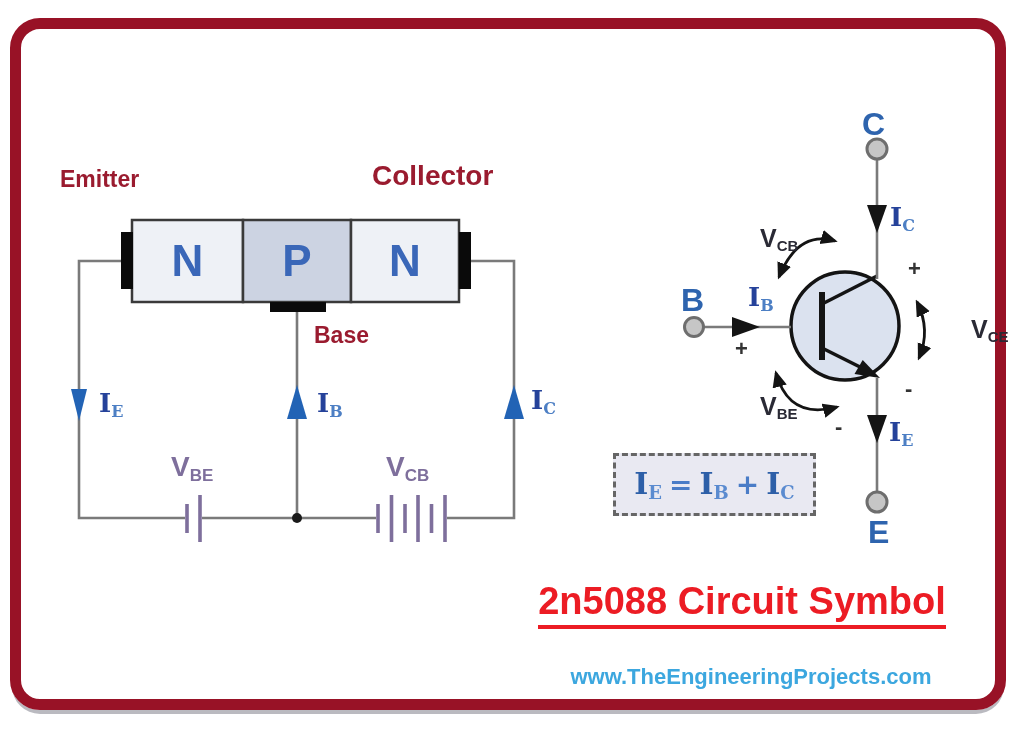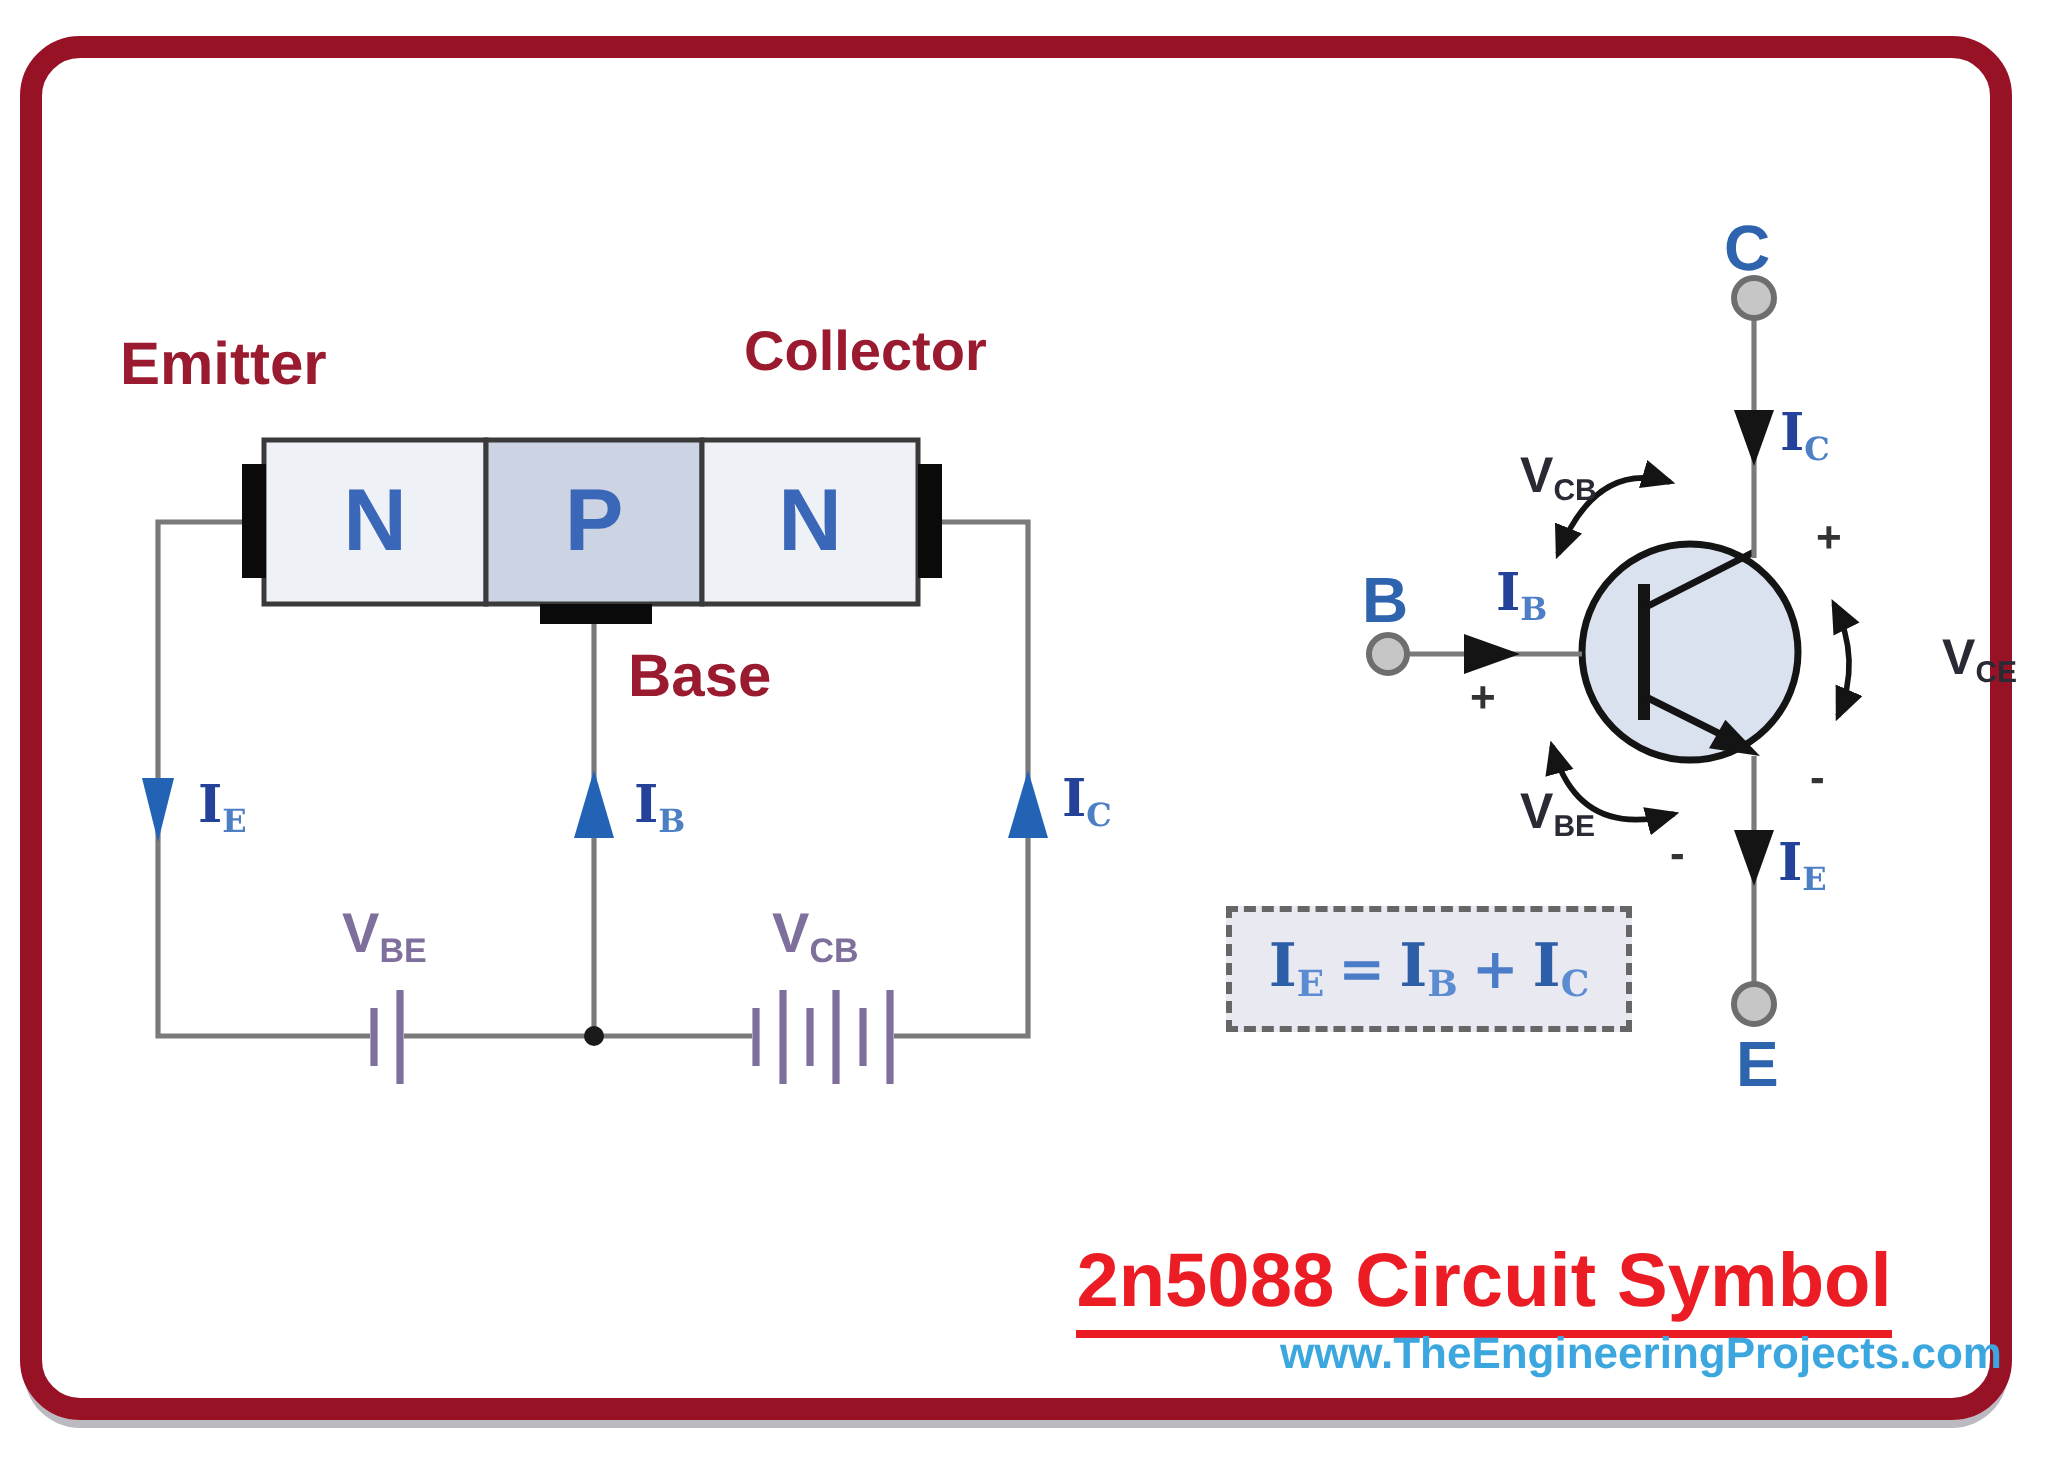--- a/index.html
+++ b/index.html
@@ -24,43 +24,43 @@
   .barw{fill:var(--current_arrow_blue);}
   .karw{fill:var(--ink);}
   .contact{fill:#0a0a0a;}
   .cellN{fill:var(--n_fill);stroke:#3a3a3a;stroke-width:2.5;}
   .cellP{fill:var(--p_fill);stroke:#3a3a3a;stroke-width:2.5;}
   .term{fill:#c6c6c6;stroke:#6e6e6e;stroke-width:3;}
   .tcirc{fill:var(--symbol_fill);stroke:var(--ink);stroke-width:3.5;}
   .tink{stroke:var(--ink);fill:none;}
   .arc{stroke:var(--ink);stroke-width:2.8;fill:none;}
   
-  .maroon-lbl{font-weight:bold;font-size:30px;color:var(--label_maroon);}
+  .maroon-lbl{font-weight:bold;font-size:23px;color:var(--label_maroon);}
   .region-letter{display:flex;align-items:center;justify-content:center;
       font-weight:bold;font-size:44px;color:var(--region_letter_blue);}
   .term-lbl{font-weight:bold;font-size:32px;color:var(--terminal_blue);}
   .cur{font-family:"DejaVu Serif",serif;font-weight:bold;font-size:26px;
        color:var(--current_label_navy);}
   .cur .s{font-size:16px;color:var(--current_sub_blue);vertical-align:-5px;}
   .volt{font-weight:bold;font-size:28px;color:var(--voltage_purple);}
   .volt .s{font-size:17px;vertical-align:-5px;}
   .voltd{font-weight:bold;font-size:25px;color:var(--voltage_dark);}
   .voltd .s{font-size:15px;vertical-align:-4px;}
   .pol{font-weight:bold;font-size:22px;color:#333;}
   .eq-box{position:absolute;left:613px;top:453px;width:203px;height:63px;
       box-sizing:border-box;border:3px dashed #666;background:var(--eq_fill);
       display:flex;align-items:center;justify-content:center;gap:7px;
       font-family:"DejaVu Serif",serif;}
   .eq-main{color:#2d5fa8;font-weight:bold;font-size:30px;}
   .eq-sub{color:#5b8bd0;font-weight:bold;font-size:18px;vertical-align:-5px;}
   .eq-op{color:#4a7cc7;font-weight:bold;font-size:28px;}
   .title-wrap{left:500px;top:580px;width:484px;text-align:center;}
   .title{display:inline-block;font-weight:bold;font-size:38px;color:var(--title_red);
-      border-bottom:4px solid var(--title_red);padding-bottom:2px;margin-top:40px;}
-  .site{left:501px;top:664px;width:500px;text-align:right;
+      border-bottom:4px solid var(--title_red);padding-bottom:2px;}
+  .site{left:501px;top:664px;width:500px;text-align:center;
       font-weight:bold;font-size:22px;color:var(--website_blue);}
 </style>
 </head>
 <body>
 
 <div class="frame"></div>
 
 <svg class="layer" width="1024" height="736" viewBox="0 0 1024 736">
   <defs>
     <marker id="arw" markerWidth="6" markerHeight="6" refX="5" refY="2.6" orient="auto-start-reverse">

